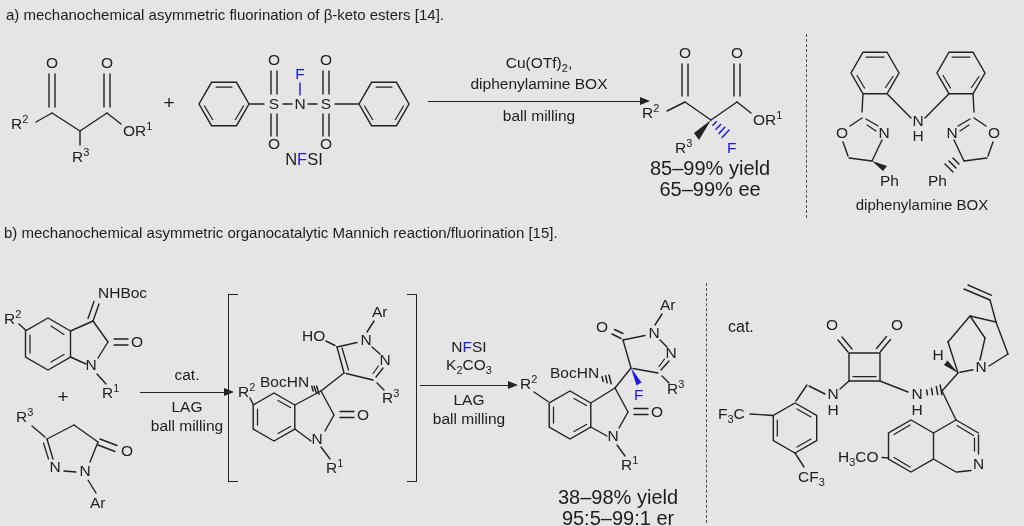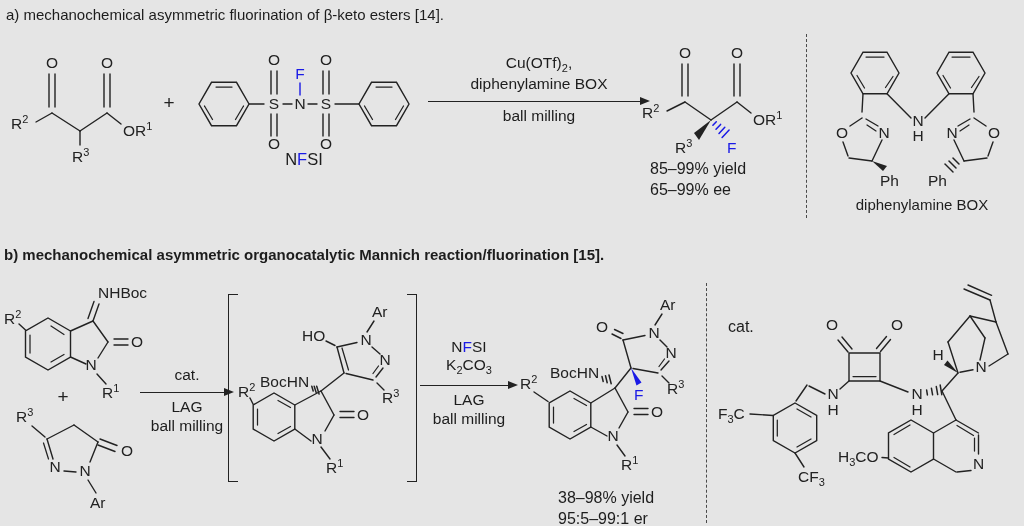--- a/index.html
+++ b/index.html
@@ -6,21 +6,21 @@
   #canvas{position:relative;width:1024px;height:526px;background:#e5e5e5;overflow:hidden;
           font-family:"Liberation Sans",sans-serif;color:#1d1d1d;}
   .abs{position:absolute;}
   .title{font-size:15px;color:#1d1d1d;white-space:nowrap;}
   .plus{font-size:19px;color:#222;}
   .cond{display:flex;flex-direction:column;align-items:center;font-size:15.5px;line-height:1.18;white-space:nowrap;}
   .cond .rxn-arrow{align-self:stretch;margin:4px 0 2px 0;}
   .rxn-arrow{display:flex;align-items:center;}
   .rxn-arrow .shaft{flex:1;height:1.5px;background:#222;}
   .rxn-arrow .head{width:0;height:0;border-left:10px solid #222;border-top:4.5px solid transparent;border-bottom:4.5px solid transparent;}
-  .yields{font-size:16px;line-height:21px;white-space:nowrap;}
+  .yields{font-size:20px;line-height:21px;white-space:nowrap;text-align:center;}
   .divider{border-left:1.6px dashed #4a4a4a;width:0;}
   .bracket{border:1.6px solid #222;width:9px;}
   .bracket.left{border-right:none;}
   .bracket.right{border-left:none;}
   .center{text-align:center;}
   .lbl{font-size:15.5px;white-space:nowrap;}
   .blue-text{color:var(--blue,#1a1ae6);}
   sub,sup{font-size:11px;}
   
   svg.struct line, svg.struct polyline, svg.struct polygon.ring{stroke:#222;stroke-width:1.4;fill:none;stroke-linecap:round;}
@@ -167,21 +167,21 @@
     <line x1="142" y1="131" x2="132" y2="110"></line>
     <line x1="136" y1="96" x2="148" y2="89"></line>
     <line class="inner" x1="138" y1="101" x2="147" y2="95"></line>
     <line class="hash" x1="137" y1="134" x2="131" y2="128"></line>
     <line class="hash" x1="134" y1="138" x2="127" y2="131"></line>
     <line class="hash" x1="131" y1="142" x2="123" y2="134"></line>
     <text x="106" y="156">Ph</text>
   </svg>
   <div class="abs lbl center" style="left:822px;top:196px;width:200px;font-size:15px;">diphenylamine BOX</div>
 
-  <div class="abs title" style="left:4px;top:246px;font-weight:bold;">b) mechanochemical asymmetric organocatalytic Mannich reaction/fluorination [15].</div>
+  <div class="abs title" style="left:4px;top:224px;">b) mechanochemical asymmetric organocatalytic Mannich reaction/fluorination [15].</div>
 
   <svg class="abs struct" style="left:4px;top:280px;" width="152" height="124" viewBox="0 0 152 124">
     <polygon class="ring" points="66.5,51 44,38 21.5,51 21.5,77 44,90 66.5,77"></polygon>
     <line class="inner" x1="60" y1="54.5" x2="47" y2="46"></line>
     <line class="inner" x1="26" y1="55" x2="26" y2="73"></line>
     <line class="inner" x1="47" y1="82" x2="60" y2="74.5"></line>
     <text x="0" y="44"><tspan>R</tspan><tspan class="sup" dy="-6">2</tspan></text>
     <line x1="15" y1="44" x2="21.5" y2="50"></line>
     <line x1="66.5" y1="51" x2="89" y2="41"></line>
     <line x1="89" y1="41" x2="104" y2="62"></line>

